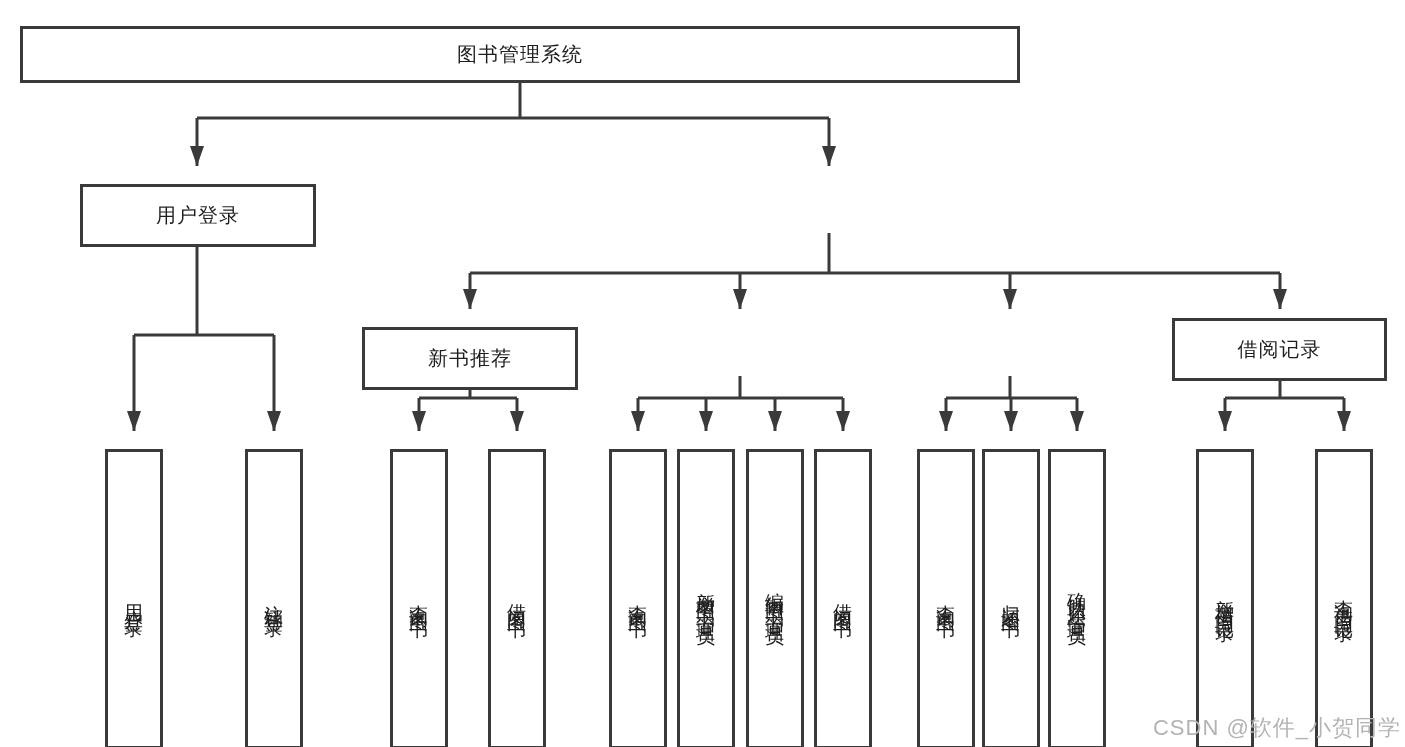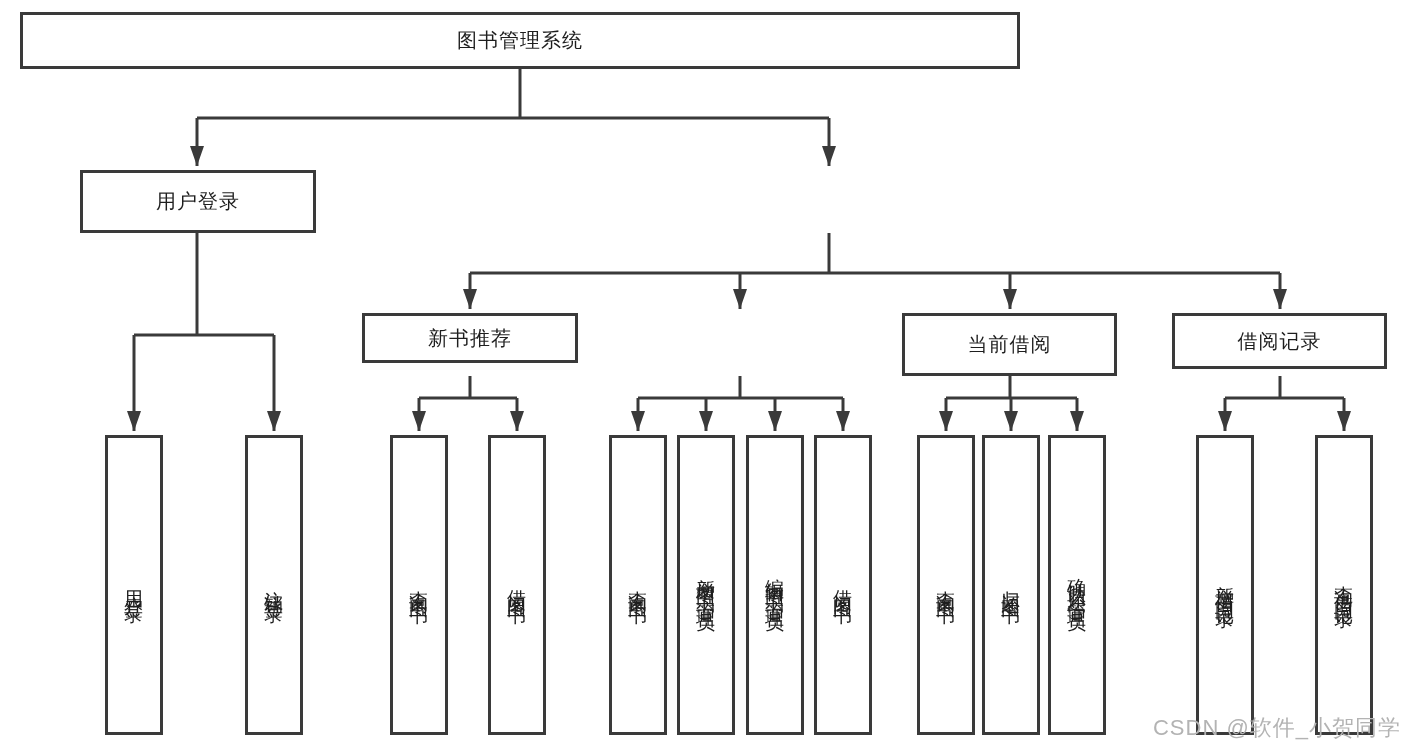--- a/index.html
+++ b/index.html
@@ -32,20 +32,21 @@
     box-sizing:border-box;
     border:3px solid var(--line);
     background:#fff;
     display:flex;
     align-items:center;
     justify-content:center;
     text-align:center;
     font-size:20px;
     letter-spacing:1px;
     color:var(--text);
+    margin-top:14px;
   }
   .leaf{
     writing-mode:vertical-rl;
     text-orientation:mixed;
     font-size:19px;
     letter-spacing:5px;
     line-height:1.0;
   }
   .watermark{
     position:absolute;
@@ -110,23 +111,22 @@
       <path d="M1225 398 L1344 398"></path>
       <path d="M1225 398 L1225 431" marker-end="url(#arrow)"></path>
       <path d="M1344 398 L1344 431" marker-end="url(#arrow)"></path>
     </g>
   </svg>
 
   <div class="box" style="left:20px;top:12px;width:1000px;height:57px">图书管理系统</div>
 
   <div class="box" style="left:80px;top:170px;width:236px;height:63px">用户登录</div>
 
-  <div class="box" style="left:362px;top:313px;width:216px;height:50px">新书推荐</div>
-  <div class="box" style="left:902px;top:313px;width:215px;height:63px">当前借阅</div>
-  <div class="box" style="left:1172px;top:313px;width:215px;height:56px">借阅记录</div>
+  <div class="box" style="left:362px;top:313px;width:216px;height:63px">新书推荐</div>
+  <div class="box" style="left:1172px;top:304px;width:215px;height:63px">借阅记录</div>
 
   <div class="box leaf" style="left:105px;top:435px;width:58px;height:300px">用户登录</div>
   <div class="box leaf" style="left:245px;top:435px;width:58px;height:300px">注销登录</div>
 
   <div class="box leaf" style="left:390px;top:435px;width:58px;height:300px">查询图书</div>
   <div class="box leaf" style="left:488px;top:435px;width:58px;height:300px">借阅图书</div>
 
   <div class="box leaf" style="left:609px;top:435px;width:58px;height:300px">查询图书</div>
   <div class="box leaf" style="left:677px;top:435px;width:58px;height:300px">新增图书（管理员）</div>
   <div class="box leaf" style="left:746px;top:435px;width:58px;height:300px">编辑图书（管理员）</div>

